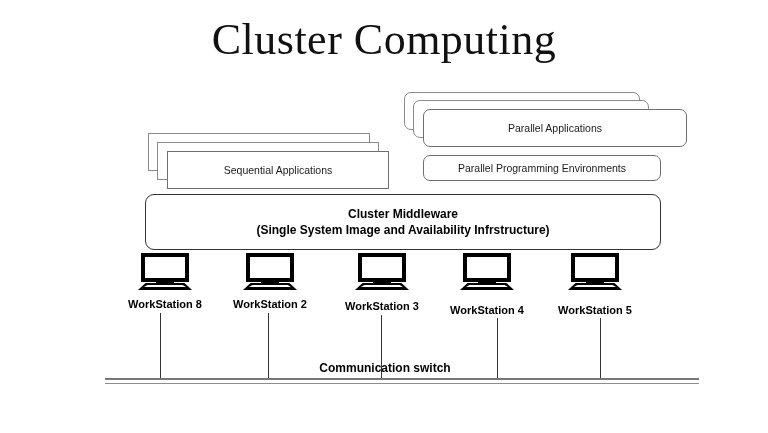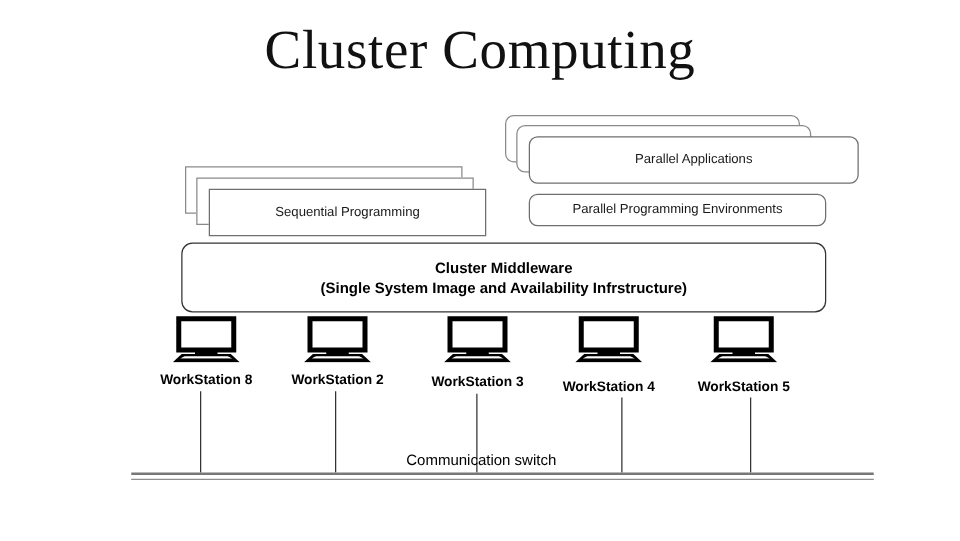--- a/index.html
+++ b/index.html
@@ -162,37 +162,37 @@
   }
   .bus-line.thick {
     height: 2px;
     background: #777777;
   }
   .switch-label {
     position: absolute;
     text-align: center;
     font-size: 12px;
     line-height: 14px;
-    font-weight: normal;
+    font-weight: bold;
     color: #000000;
     white-space: nowrap;
   }
 </style>
 </head>
 <body>
 
 <div id="canvas">
 
   <div class="title">Cluster Computing</div>
 
   <div class="stack" style="left:148px; top:133px; width:240px; height:60px;">
     <div class="card sq" style="left:0px; top:0px; width:222px; height:38px;"></div>
     <div class="card sq" style="left:9px; top:9px; width:222px; height:38px;"></div>
     <div class="card sq front" style="left:19px; top:18px; width:222px; height:38px;">
-      <div class="card-label">Sequential Programming</div>
+      <div class="card-label">Sequential Applications</div>
     </div>
   </div>
 
   <div class="stack" style="left:404px; top:92px; width:260px; height:62px;">
     <div class="card rnd" style="left:0px; top:0px; width:236px; height:38px;"></div>
     <div class="card rnd" style="left:9px; top:8px; width:236px; height:38px;"></div>
     <div class="card rnd front" style="left:19px; top:17px; width:264px; height:38px;">
       <div class="card-label">Parallel Applications</div>
     </div>
   </div>

